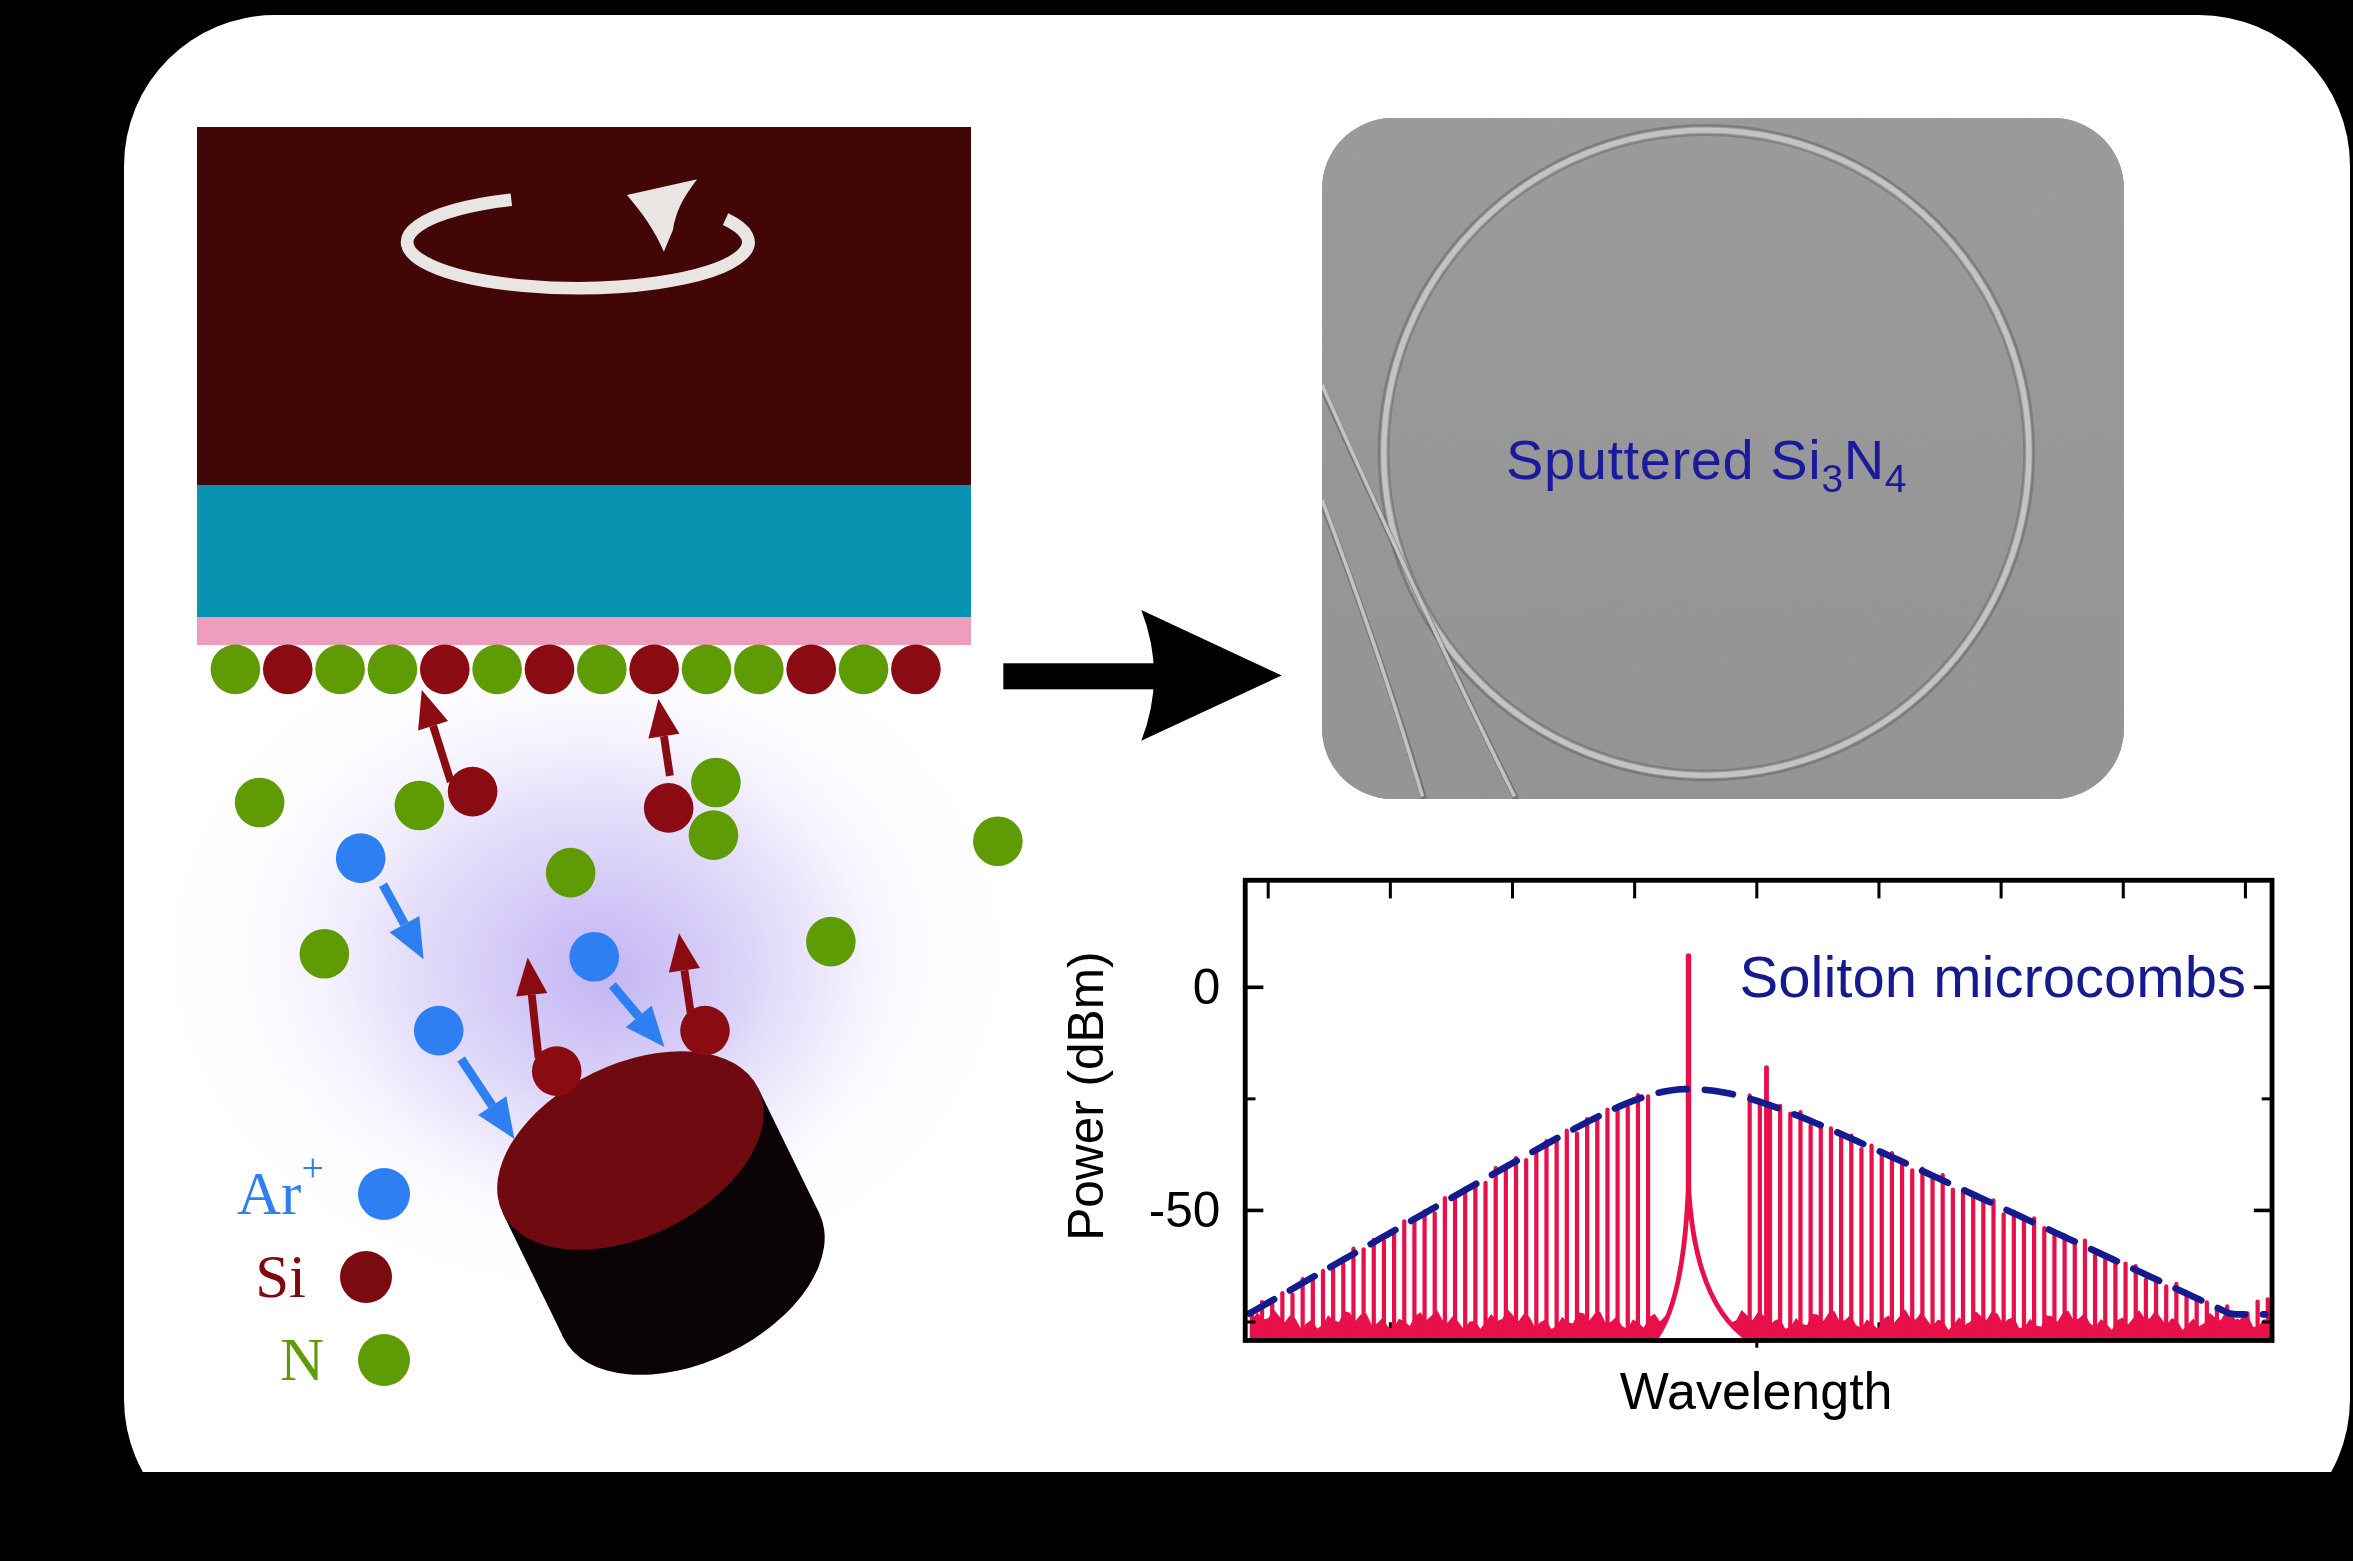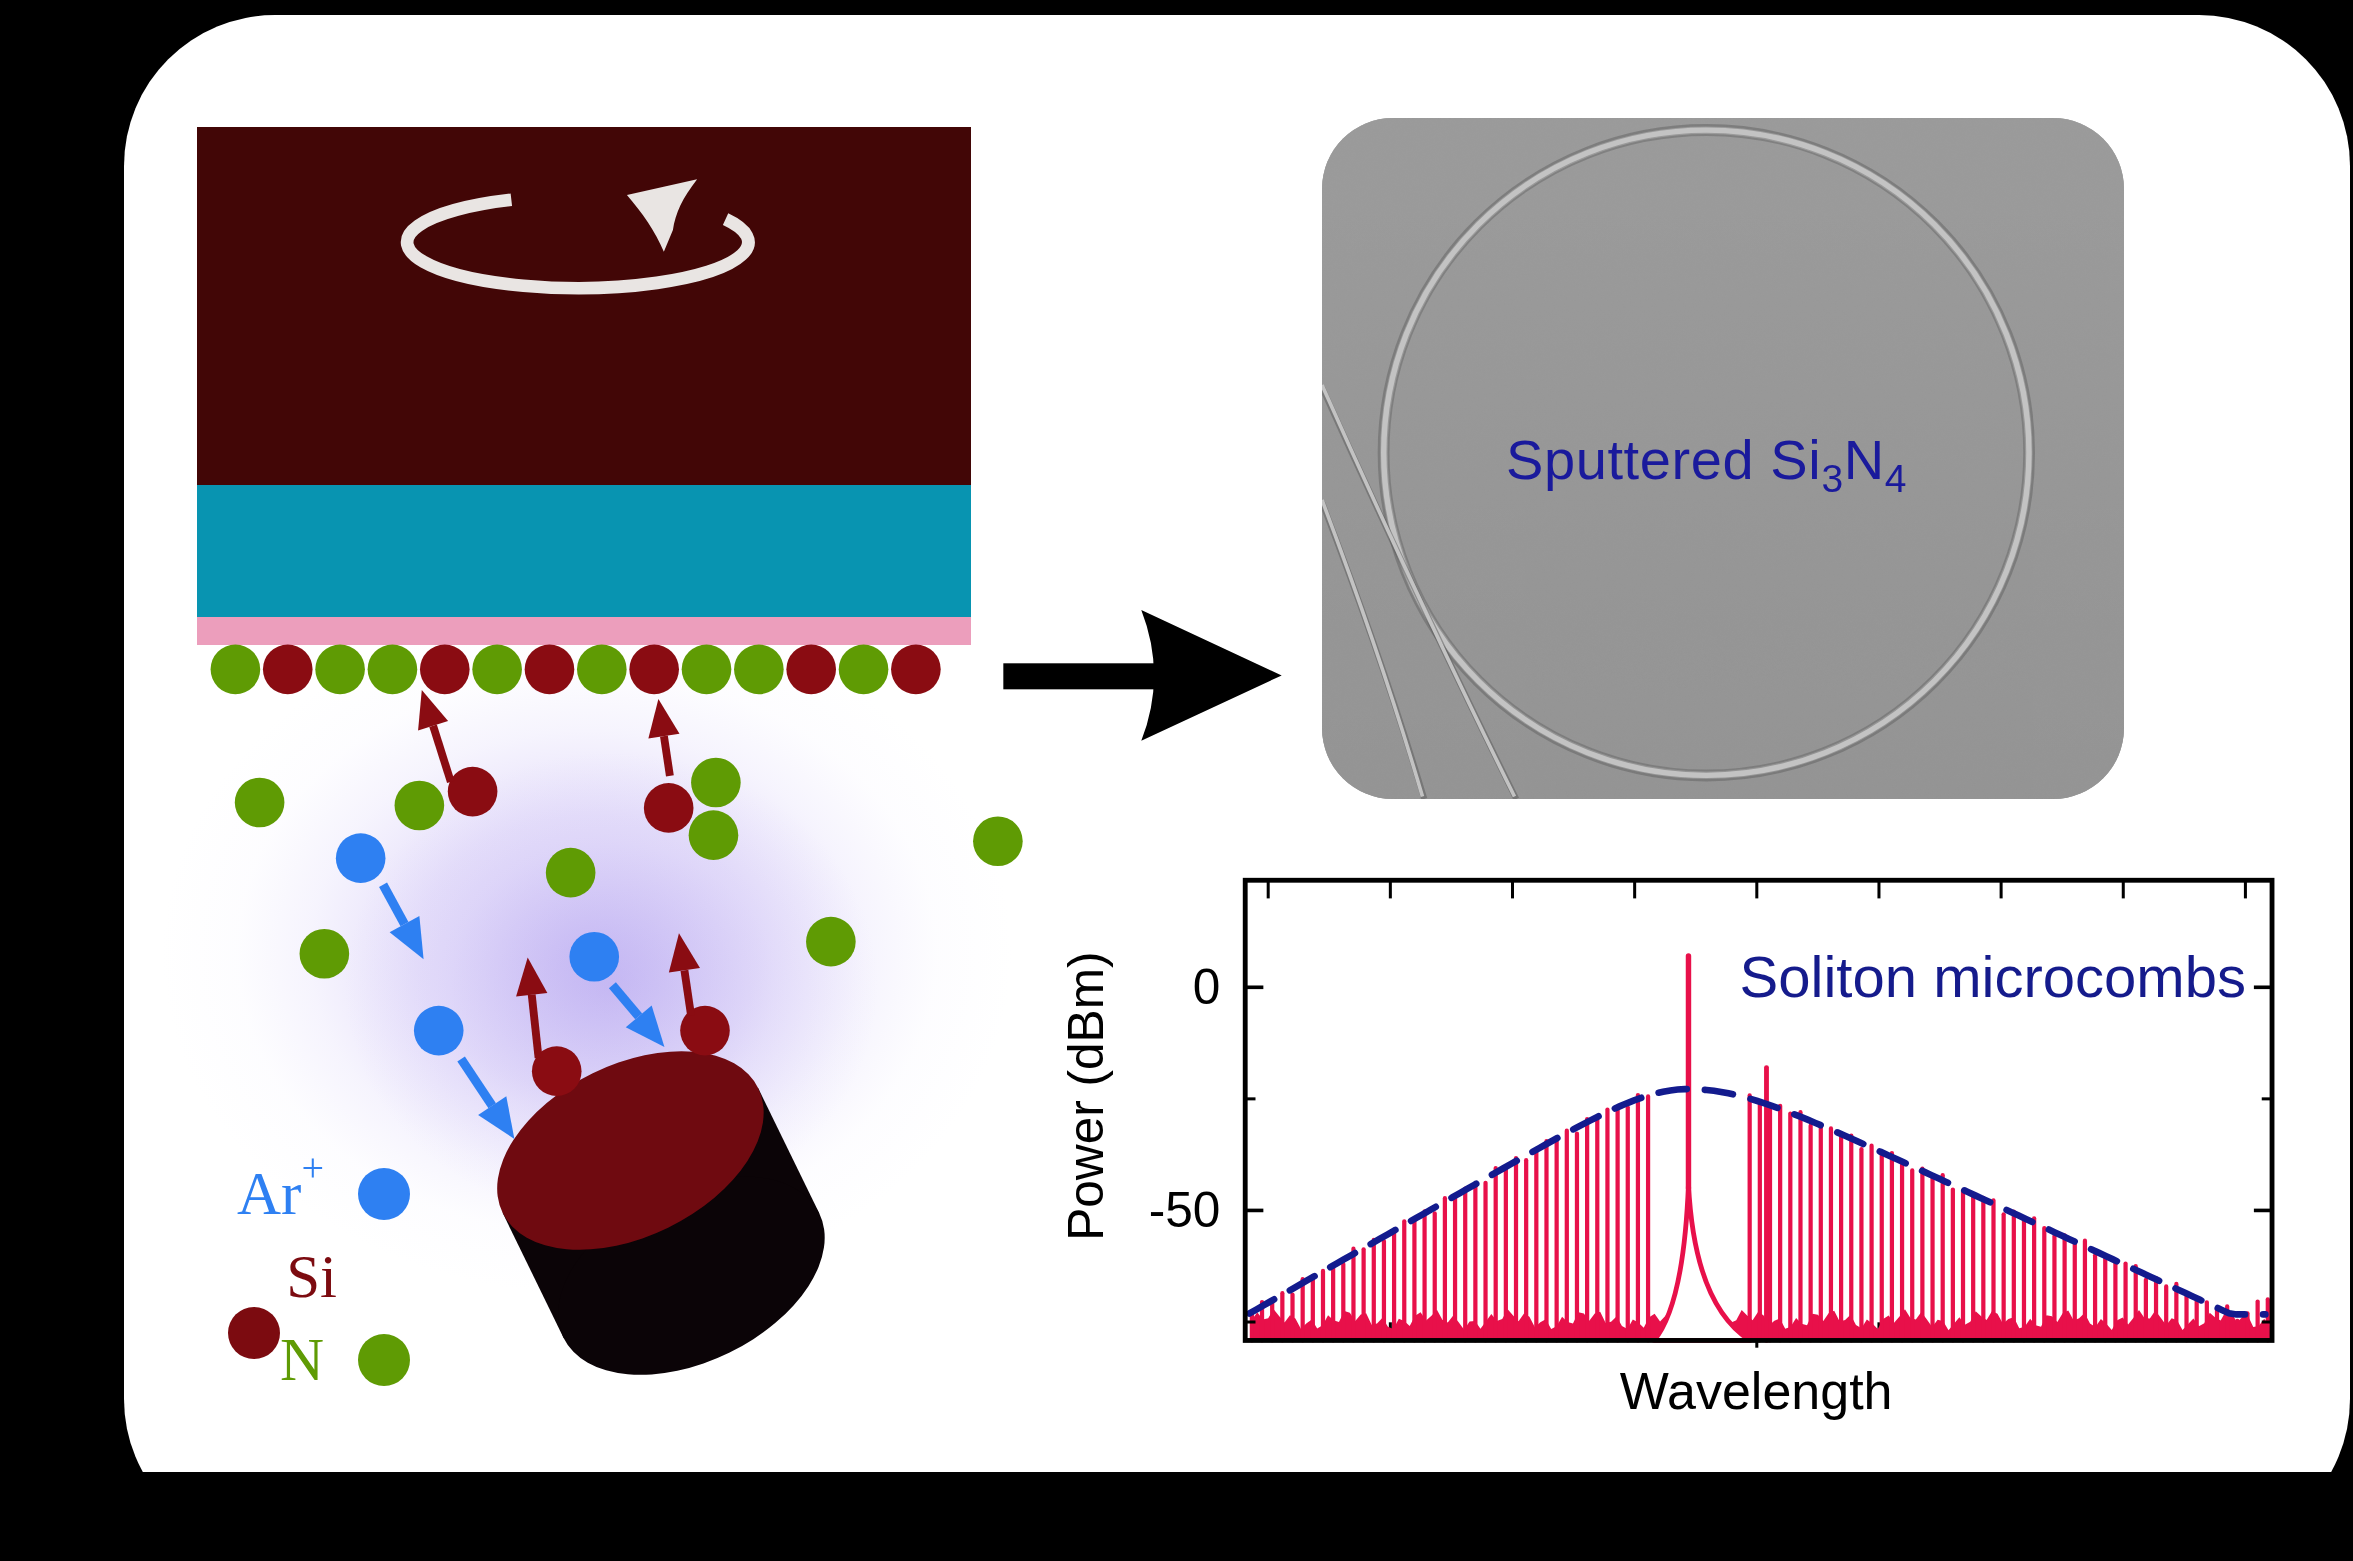--- a/index.html
+++ b/index.html
@@ -130,21 +130,21 @@
       </g>
     </svg>
   </div>
   <div class="sem-label" id="sem-label"><span>Sputtered Si</span><sub>3</sub><span>N</span><sub>4</sub></div>
 
   <div id="legend">
       <div class="legend-row" style="left: 124px; top: 1163px;">
         <span class="legend-label" style="color: rgb(46, 128, 242);">Ar<sup>+</sup></span>
         <span class="legend-dot" style="background: rgb(46, 128, 242);"></span>
       </div>
-      <div class="legend-row" style="left: 137px; top: 1246px; flex-direction: column;">
+      <div class="legend-row" style="left: 106px; top: 1246px;">
         <span class="legend-label" style="color: rgb(124, 11, 16);">Si</span>
         <span class="legend-dot" style="background: rgb(124, 11, 16);"></span>
       </div>
       <div class="legend-row" style="left: 124px; top: 1329px;">
         <span class="legend-label" style="color: rgb(95, 155, 4);">N</span>
         <span class="legend-dot" style="background: rgb(95, 155, 4);"></span>
       </div>
     </div>
 
   <svg id="plot" style="left:1029px;top:847px" width="1325" height="641" viewBox="1700 1400 2190 1060">

